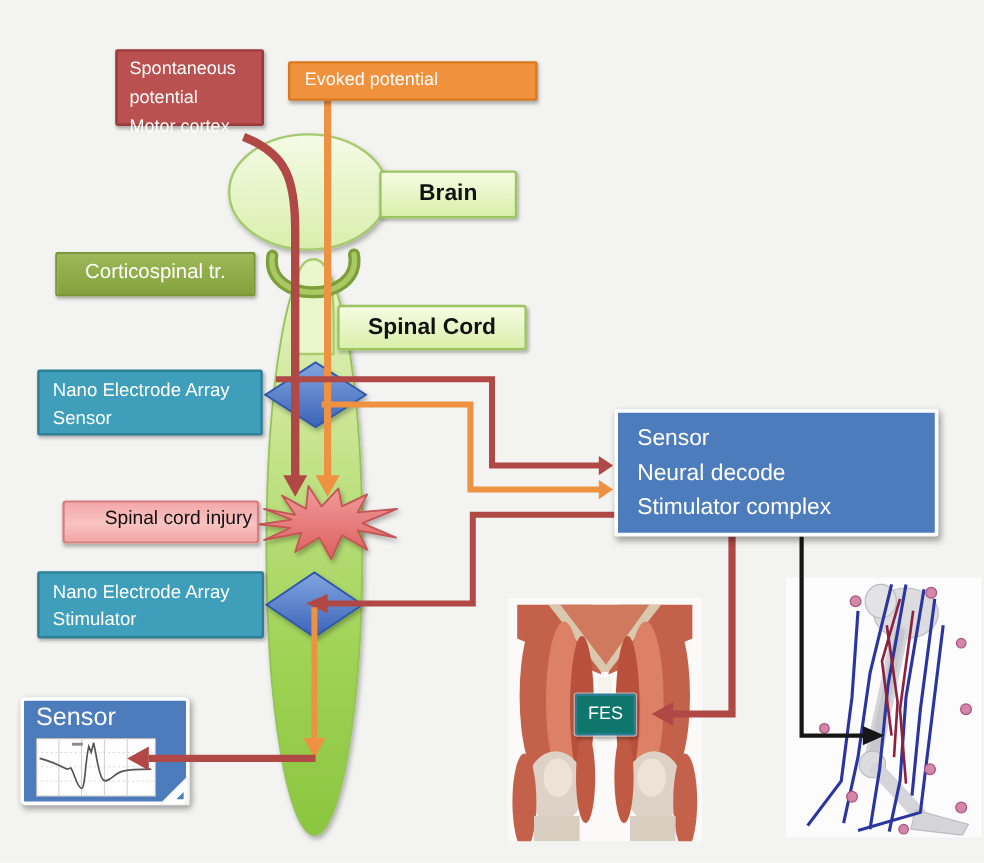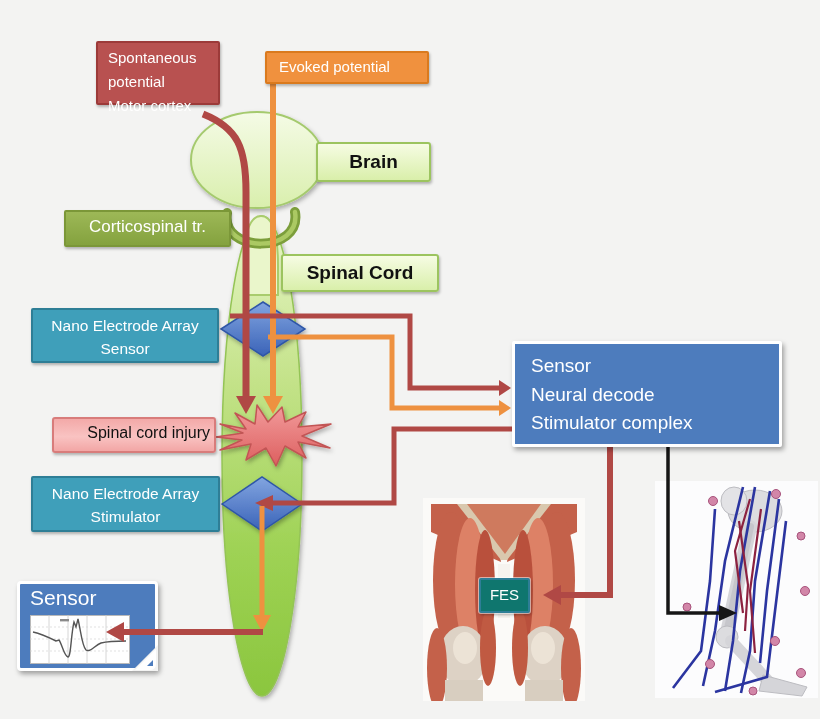--- a/index.html
+++ b/index.html
@@ -23,21 +23,21 @@
   .pale-label{
     background:linear-gradient(#f6fce3,#d9efaa);border:2px solid #9cc45f;border-radius:3px;
     color:#111;font-size:19px;font-weight:bold;text-align:center;
   }
   .olive-box{
     background:linear-gradient(#9db857,#84a23e);border:2px solid #7b9738;border-radius:2px;
     color:#fff;font-size:17px;text-align:center;padding:5px 8px;
   }
   .teal-box{
     background:#3f9fba;border:2px solid #2e7e96;border-radius:2px;
-    color:#fff;font-size:15.5px;line-height:1.5;padding:4px 11px;text-align:center;
+    color:#fff;font-size:15.5px;line-height:1.5;padding:4px 11px;
   }
   .pink-box{
     background:linear-gradient(#f3a9a8,#f9c3c2 55%,#f2a6a5);border:2px solid #d87c7b;border-radius:3px;
     color:#111;font-size:16px;text-align:right;padding:5px 4px;
   }
   .blue-panel{
     background:#4d7cbd;border:3px solid #fff;border-radius:2px;
     color:#fff;font-size:19px;line-height:1.5;padding:8px 16px;
     box-shadow:2px 3px 5px rgba(0,0,0,.35);
   }
@@ -242,25 +242,25 @@
     <g>
       <path d="M 668 447 L 668 613 L 720 613" fill="none" stroke="#161616" stroke-width="3.5"></path>
       <polygon points="719,605 719,621 737,613" fill="#161616"></polygon>
     </g>
   </svg>
 
   <div class="box red-box" style="left:96px;top:41px;width:124px;height:64px;">Spontaneous
 potential
 Motor cortex</div>
 
-  <div class="box orange-box" style="left:265px;top:51px;width:164px;height:33px;">Evoked potential</div>
+  <div class="box orange-box" style="left:240px;top:51px;width:208px;height:33px;">Evoked potential</div>
 
   <div class="box pale-label" style="left:281px;top:142px;width:115px;height:40px;line-height:36px;margin-left:35px;">Brain</div>
 
-  <div class="box olive-box" style="left:64px;top:210px;width:167px;height:37px;">Corticospinal tr.</div>
+  <div class="box olive-box" style="left:46px;top:210px;width:167px;height:37px;">Corticospinal tr.</div>
 
   <div class="box pale-label" style="left:281px;top:254px;width:158px;height:38px;line-height:34px;">Spinal Cord</div>
 
   <div class="box teal-box" style="left:31px;top:308px;width:188px;height:55px;">Nano Electrode Array
 Sensor</div>
 
   <div class="box pink-box" style="left:52px;top:417px;width:164px;height:36px;">Spinal cord injury</div>
 
   <div class="box teal-box" style="left:31px;top:476px;width:189px;height:56px;">Nano Electrode Array
 Stimulator</div>

